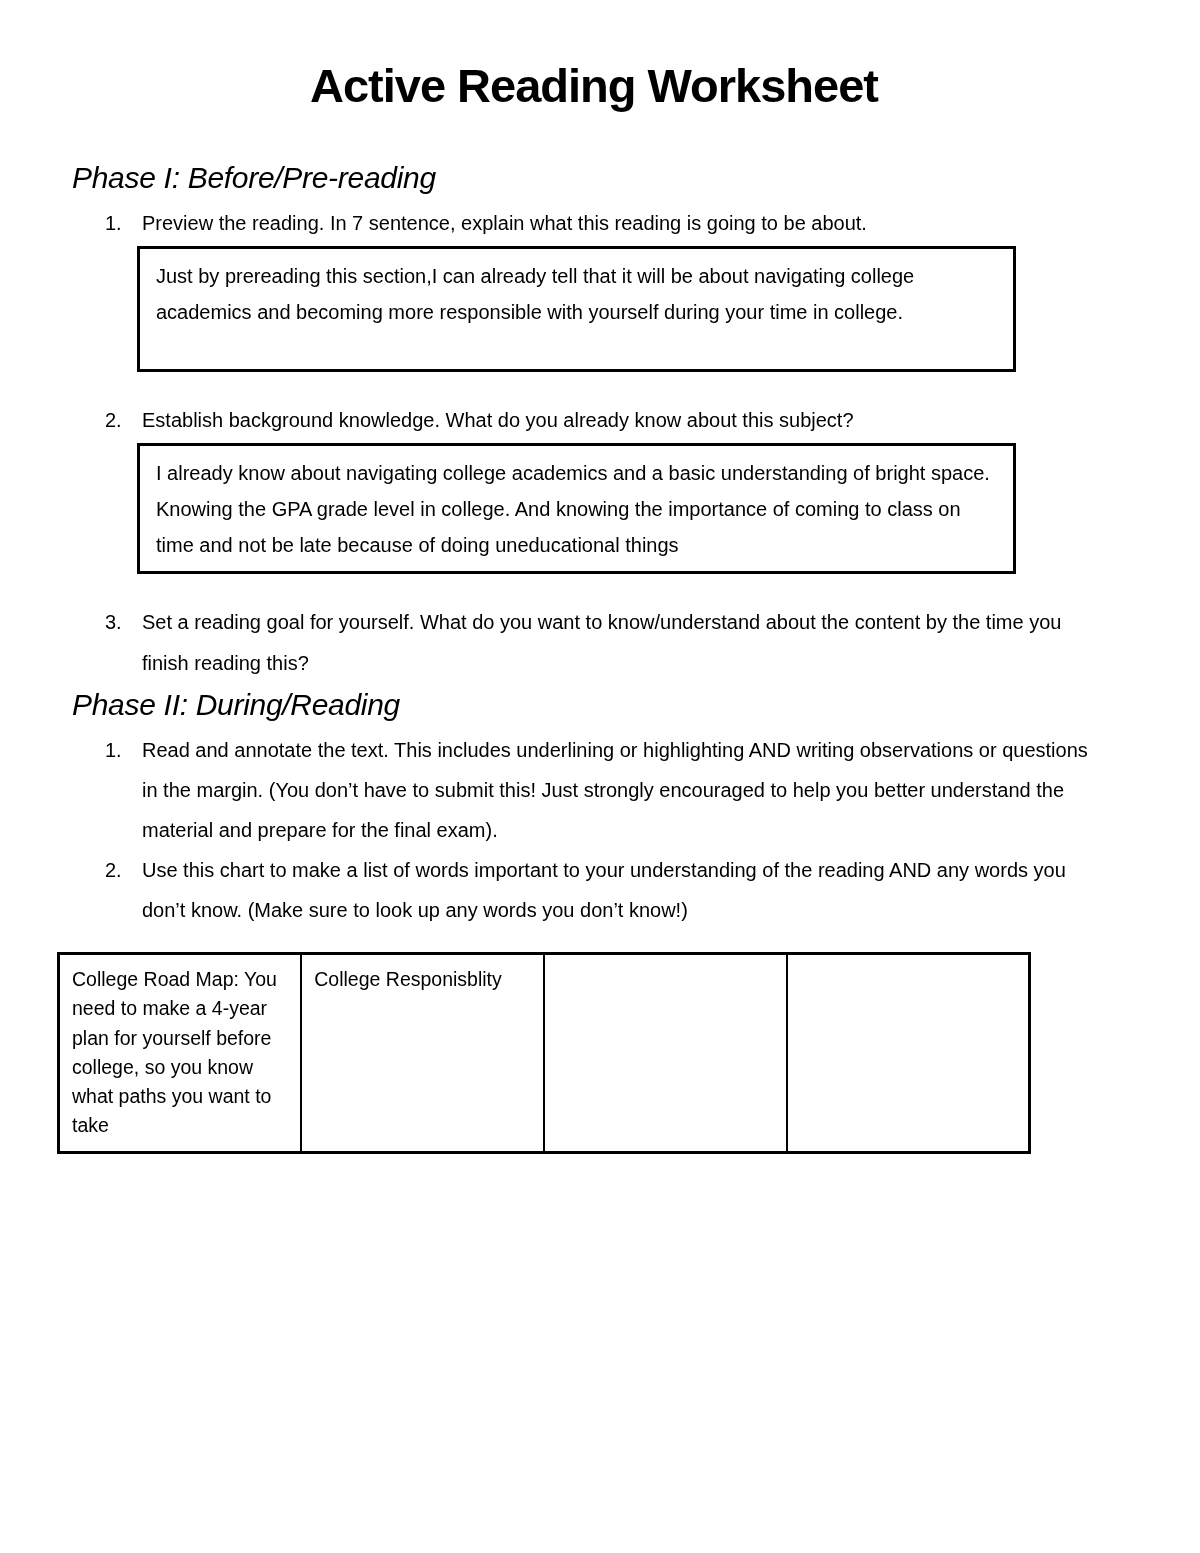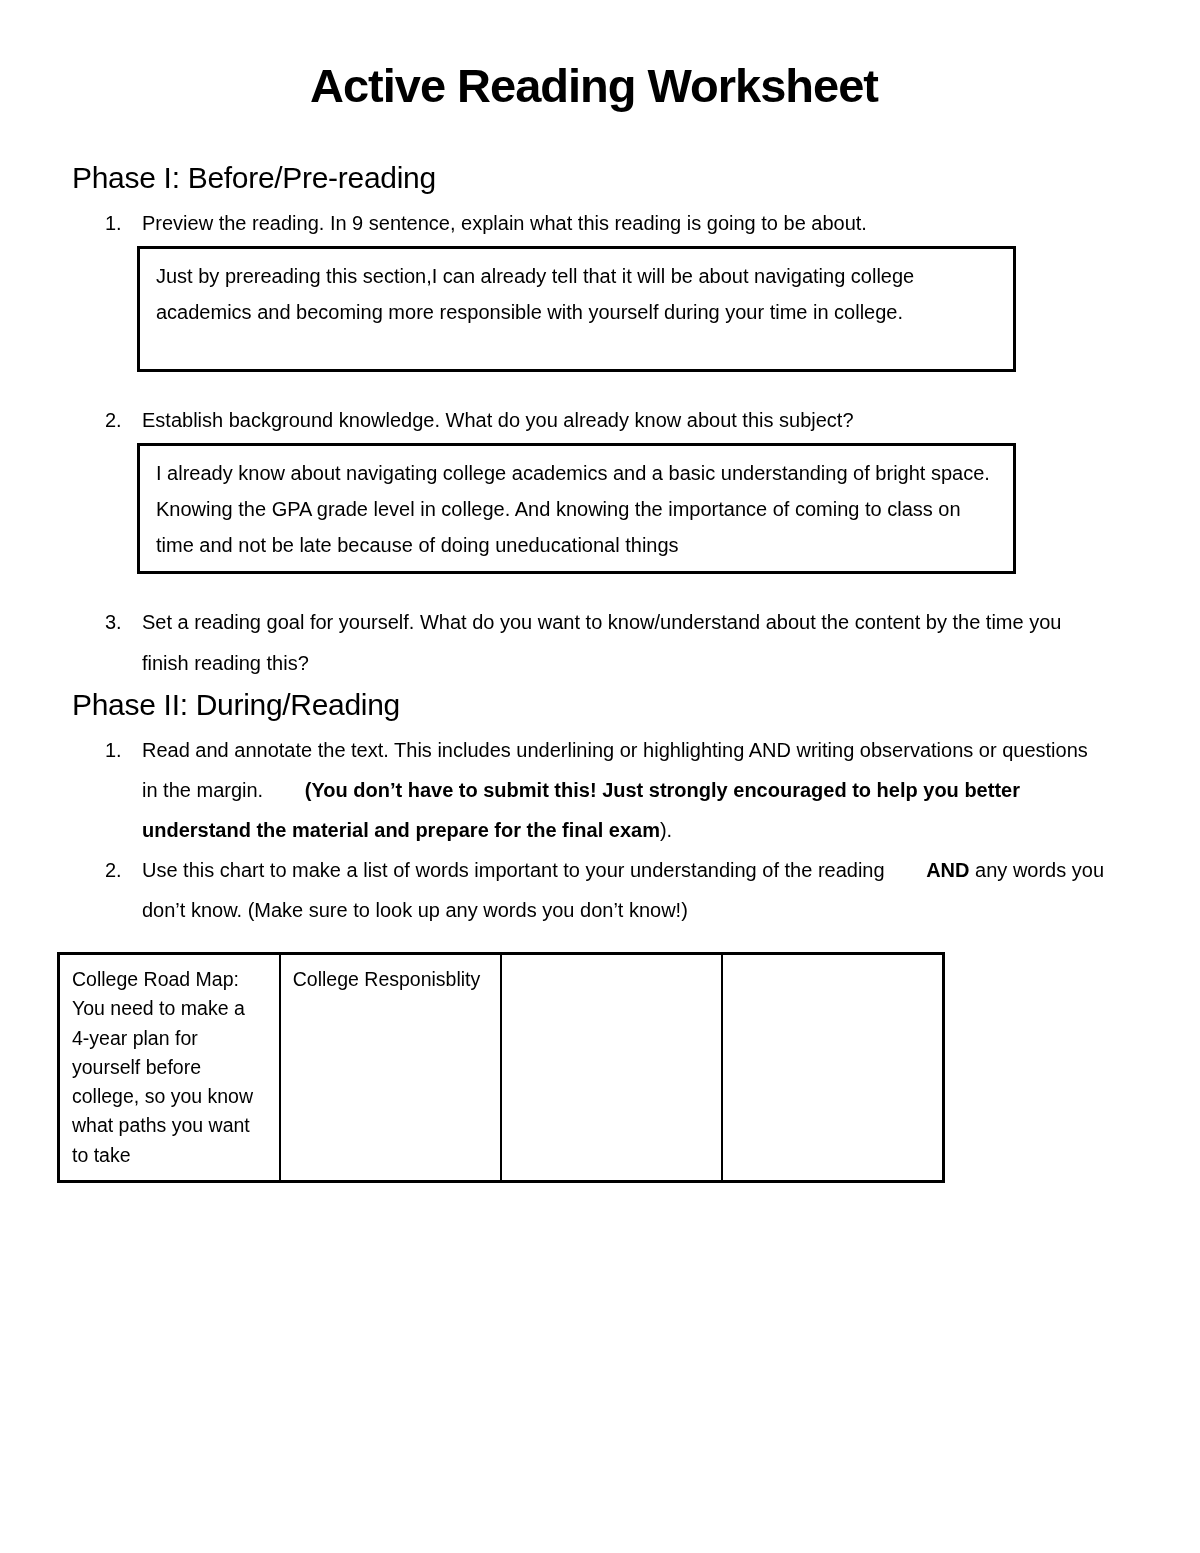--- a/index.html
+++ b/index.html
@@ -18,49 +18,50 @@
     text-align:center;
     letter-spacing:-1px;
     margin-bottom:48px;
   }
 
   .phase-heading {
     font-size:30px;
     font-weight:400;
     margin-bottom:8px;
     letter-spacing:-0.3px;
+    font-style:italic;
   }
 
   .list-item {
     display:flex;
     margin-left:33px;
     font-size:20px;
     line-height:2.05;
   }
   .list-item .num { flex:0 0 37px; }
   .list-item .item-text { width:965px; }
-  .list-item .bold-seg { font-weight:bold;margin-left:36px; }
+  .list-item .bold-seg { font-weight:normal; }
 
   .answer-box {
     width:879px;
     min-height:126px;
     margin:2px 0 28px 65px;
     border:3px solid #000000;
     padding:9px 16px 8px 16px;
     font-size:20px;
     line-height:1.8;
   }
 
   .section-phase2 .phase-heading { margin-top:4px; margin-bottom:8px; }
   .section-phase2 .list-item { line-height:2.0; }
 
   .vocab-table {
     border-collapse:collapse;
     table-layout:fixed;
-    width:888px;
+    width:974px;
     margin:22px 6px 0 -15px;
     border:3px solid #000000;
   }
   .vocab-table td {
     width:25%;
     border:2px solid #000000;
     vertical-align:top;
     padding:10px 12px;
     font-size:19.5px;
     line-height:1.5;
@@ -73,21 +74,21 @@
 
 <div class="page">
 
   <h1 class="doc-title">Active Reading Worksheet</h1>
 
   <section class="section-phase1">
     <h2 class="phase-heading">Phase I: Before/Pre-reading</h2>
 
     <div class="list-item">
       <span class="num">1.</span>
-      <span class="item-text">Preview the reading. In 9 sentence, explain what this reading is going to be about.</span>
+      <span class="item-text">Preview the reading. In 7 sentence, explain what this reading is going to be about.</span>
     </div>
     <div class="answer-box">
       <span>Just by prereading this section,I can already tell that it will be about navigating college academics and becoming more responsible with yourself during your time in college.</span>
     </div>
 
     <div class="list-item">
       <span class="num">2.</span>
       <span class="item-text">Establish background knowledge. What do you already know about this subject?</span>
     </div>
     <div class="answer-box">

